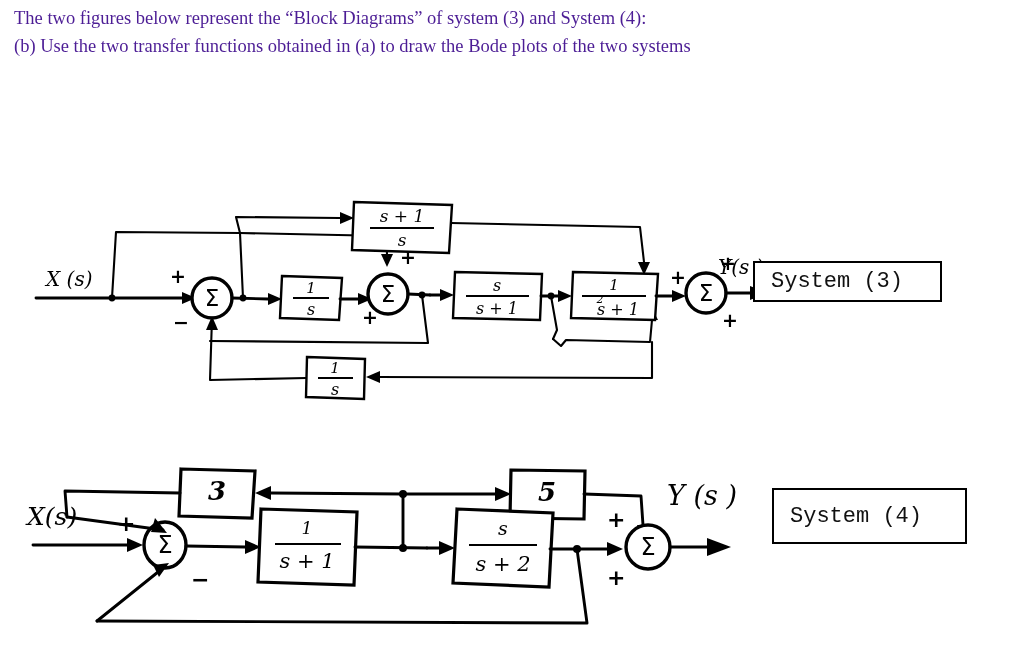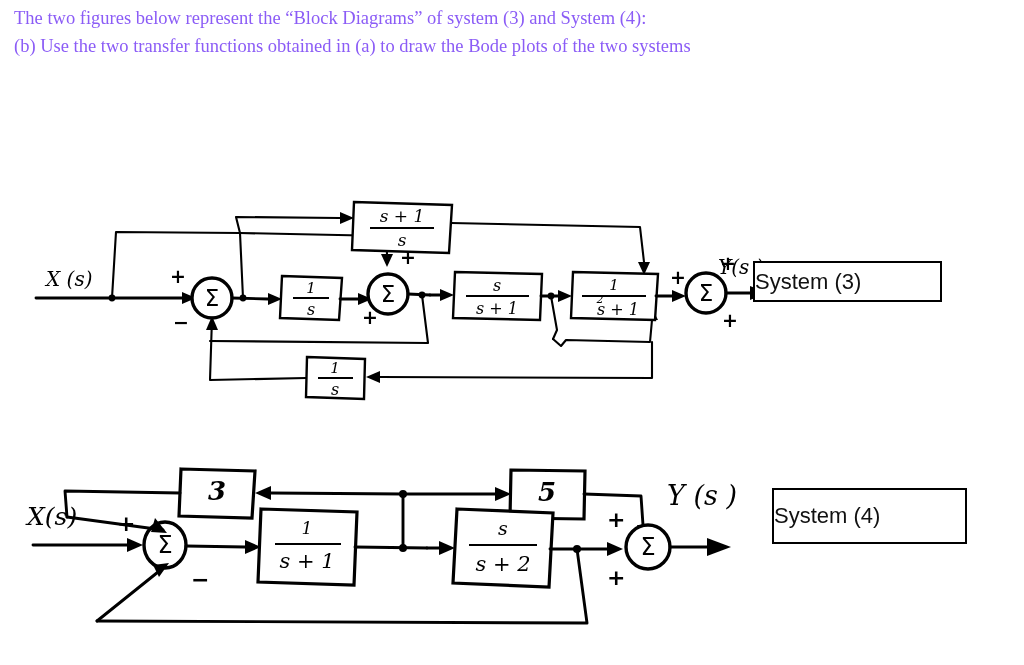--- a/index.html
+++ b/index.html
@@ -21,21 +21,21 @@
     position: absolute;
     left: 14px;
     top: 4px;
     width: 990px;
   }
   .q-line {
     font-family: "Liberation Serif", serif;
     font-size: 18.5px;
     line-height: 27px;
     white-space: pre;
-    color: #8b5cf6;
+    color: #4c1d95;
   }
   .q-line .marks {
     font-size: 21px;
   }
 
   
   .diagram-wrap {
     position: absolute;
   }
   #diagram-system3 { left: 30px; top: 190px; width: 740px; height: 235px; }
@@ -89,23 +89,24 @@
   
   .caption-box {
     position: absolute;
     border: 2px solid #000;
     background: #fff;
     display: flex;
     align-items: center;
     box-sizing: border-box;
   }
   .caption-box span {
-    font-family: Liberation Sans, sans-serif;
+    font-family: Liberation Mono, monospace;
     font-size: 22px;
     color: #111;
+    padding-left: 16px;
   }
   #caption-system3 { left: 753px; top: 261px; width: 189px; height: 41px; }
   #caption-system4 { left: 772px; top: 488px; width: 195px; height: 56px; }
 </style>
 </head>
 <body>
 
 <div id="question-text">
   <div class="q-line"><span>The two figures below represent the “Block Diagrams” of system (3) and System (4):</span><span class="marks"></span></div>
   <div class="q-line"><span>(b) Use the two transfer functions obtained in (a) to draw the Bode plots of the two systems</span><span class="marks"></span></div>

